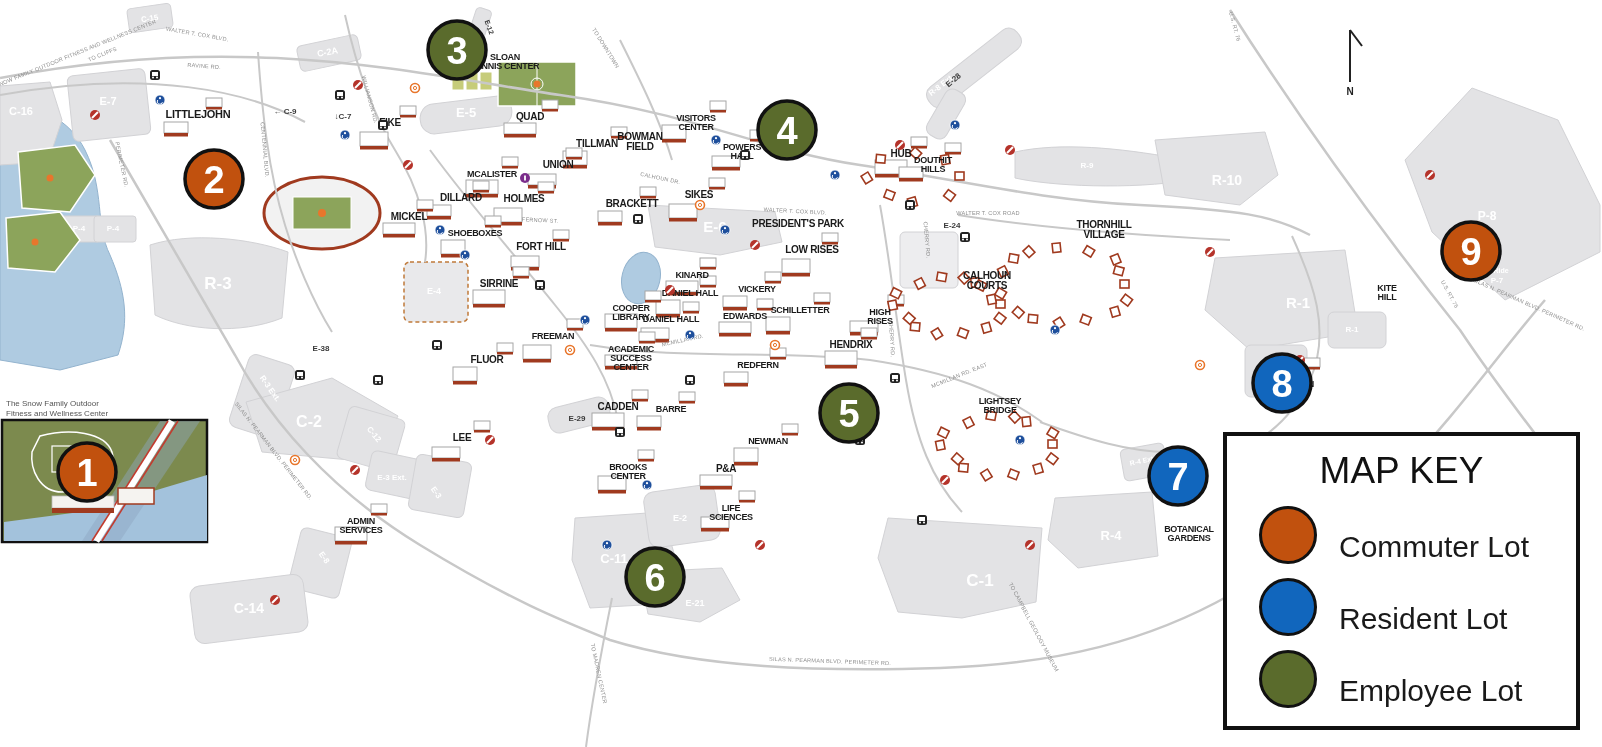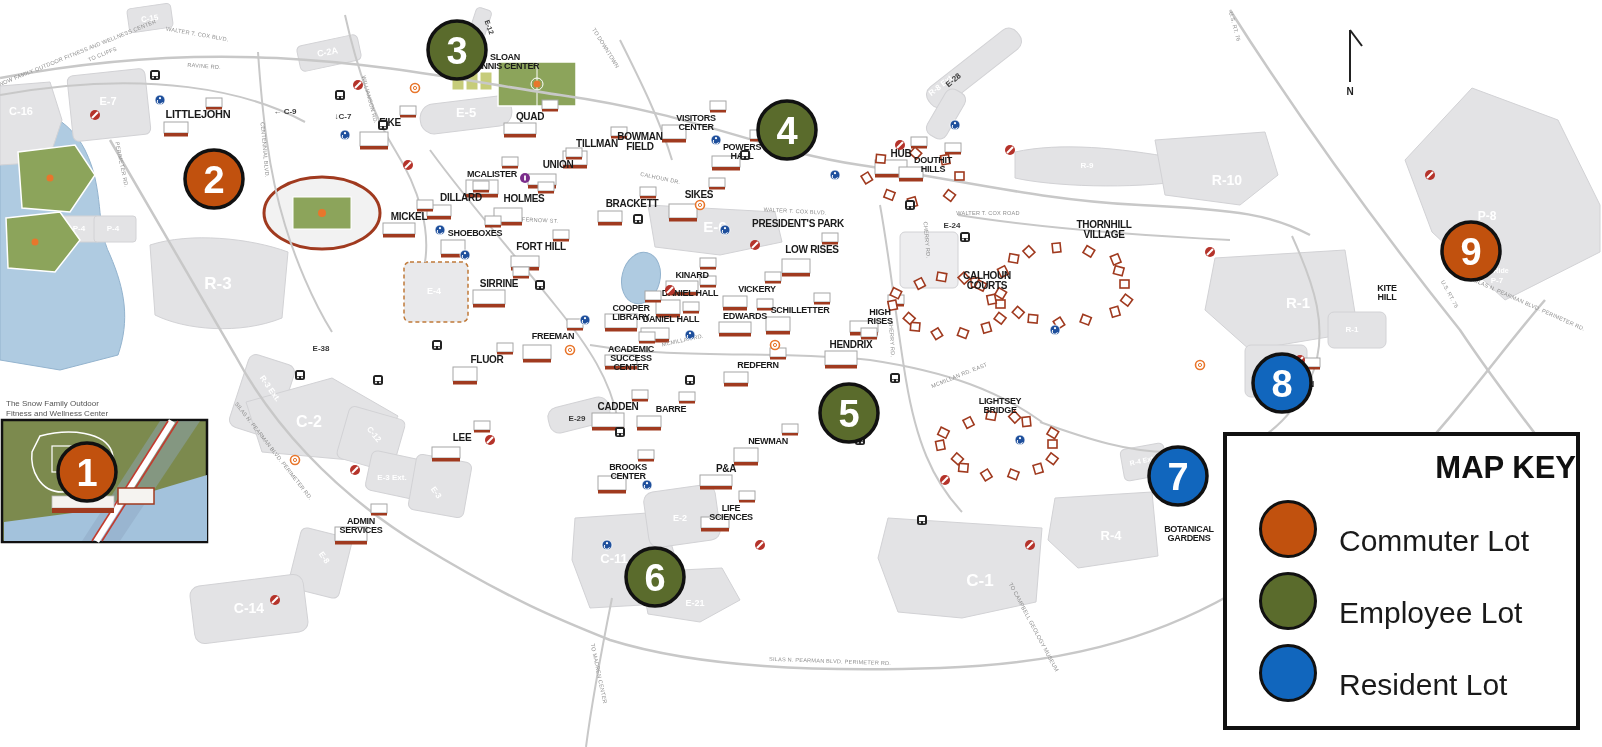--- a/index.html
+++ b/index.html
@@ -1,21 +1,21 @@
 <!DOCTYPE html>
 <html><head>
 <meta charset="utf-8">
 <style>
   html,body{margin:0;padding:0;background:#fff;width:1602px;height:747px;overflow:hidden;
     font-family:"Liberation Sans",sans-serif;}
   #stage{position:relative;width:1602px;height:747px;background:#fff;}
   #mapsvg{position:absolute;left:0;top:0;}
   .map-key{position:absolute;left:1223px;top:432px;width:357px;height:298px;background:#fff;
     border:4px solid #111;box-sizing:border-box;z-index:30;}
-  .map-key-title{text-align:right;font-size:31px;font-weight:bold;color:#111;margin-top:14px;
+  .map-key-title{text-align:center;font-size:37px;font-weight:normal;color:#111;margin-top:14px;
     letter-spacing:0px;}
   .key-row{display:flex;align-items:flex-end;margin:14px 0 0 32px;}
   .key-dot{width:58px;height:58px;border-radius:50%;border:3px solid #111;box-sizing:border-box;
     flex:0 0 auto;}
   .key-label{font-size:30px;color:#1a1a1a;margin-left:22px;white-space:nowrap;}
   text{font-family:"Liberation Sans",sans-serif;}
   .bldg-label{font-weight:bold;fill:#1a1a1a;letter-spacing:-0.3px;}
   .lot-label{font-weight:bold;fill:#fff;}
   .lot-label-dark{font-weight:bold;fill:#3a3a3a;}
   .road-label{fill:#8f8f8f;letter-spacing:0.2px;}
@@ -772,23 +772,23 @@
 </svg>
 
 <div class="map-key">
   <div class="map-key-title">MAP KEY</div>
   <div id="key-items">
         <div class="key-row">
           <div class="key-dot" style="background: rgb(193, 81, 14);"></div>
           <span class="key-label">Commuter Lot</span>
         </div>
         <div class="key-row">
+          <div class="key-dot" style="background: rgb(17, 102, 189);"></div>
+          <span class="key-label">Resident Lot</span>
+        </div>
+        <div class="key-row">
           <div class="key-dot" style="background: rgb(90, 107, 44);"></div>
           <span class="key-label">Employee Lot</span>
         </div>
-        <div class="key-row">
-          <div class="key-dot" style="background: rgb(17, 102, 189);"></div>
-          <span class="key-label">Resident Lot</span>
-        </div>
       </div>
 </div>
 
 </div>
 
 </body></html>

